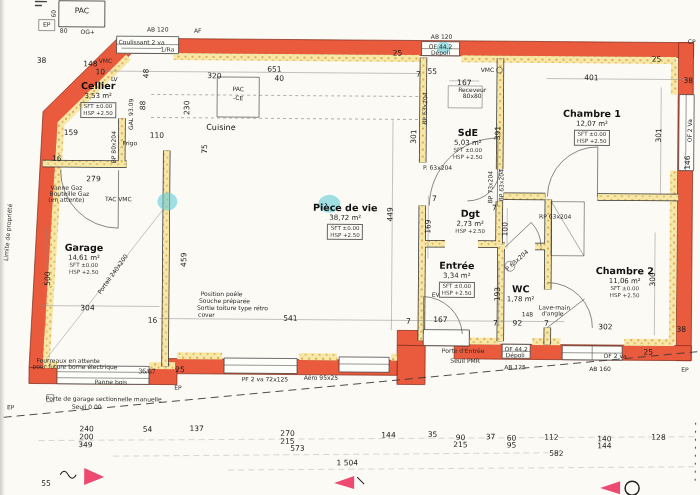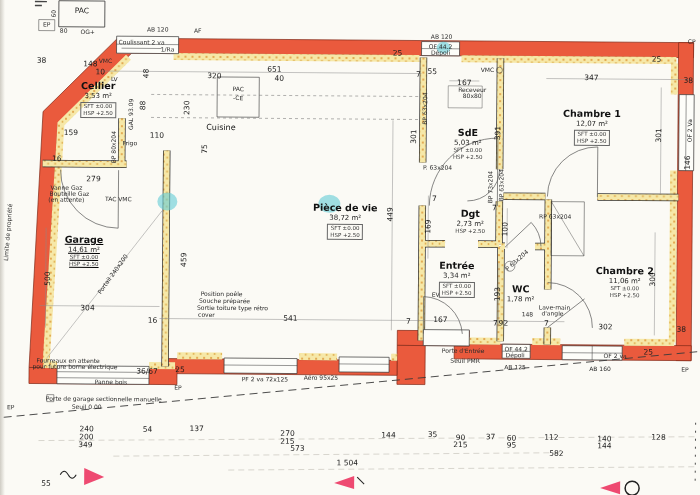--- a/index.html
+++ b/index.html
@@ -174,21 +174,21 @@
         <span class="lab c-d" style="left: 396px; top: 53px; transform: translate(-50%, -50%) rotate(0deg);">25</span>
         <span class="lab c-t" style="left: 440px; top: 36px; transform: translate(-50%, -50%) rotate(0deg);">AB 120</span>
         <span class="lab c-t" style="left: 439px; top: 46px; transform: translate(-50%, -50%) rotate(0deg);">OF 44.2</span>
         <span class="lab c-t" style="left: 439px; top: 52px; transform: translate(-50%, -50%) rotate(0deg);">Dépoli</span>
         <span class="lab c-d" style="left: 431px; top: 71px; transform: translate(-50%, -50%) rotate(0deg);">55</span>
         <span class="lab c-d" style="left: 417px; top: 74px; transform: translate(-50%, -50%) rotate(0deg);">7</span>
         <span class="lab c-d" style="left: 463px; top: 82px; transform: translate(-50%, -50%) rotate(0deg);">167</span>
         <span class="lab c-t" style="left: 471px; top: 89px; transform: translate(-50%, -50%) rotate(0deg);">Receveur</span>
         <span class="lab c-t" style="left: 471px; top: 95px; transform: translate(-50%, -50%) rotate(0deg);">80x80</span>
         <span class="lab c-t" style="left: 486px; top: 69px; transform: translate(-50%, -50%) rotate(0deg);">VMC</span>
-        <span class="lab c-d" style="left: 590px; top: 76px; transform: translate(-50%, -50%) rotate(0deg);">347</span>
+        <span class="lab c-d" style="left: 590px; top: 76px; transform: translate(-50%, -50%) rotate(0deg);">401</span>
         <span class="lab c-d" style="left: 655px; top: 57px; transform: translate(-50%, -50%) rotate(0deg);">25</span>
         <span class="lab c-d" style="left: 687px; top: 78px; transform: translate(-50%, -50%) rotate(0deg);">38</span>
         <span class="lab c-t" style="left: 690px; top: 39px; transform: translate(-50%, -50%) rotate(0deg);">CP</span>
         <span class="lab c-t" style="left: 237px; top: 90px; transform: translate(-50%, -50%) rotate(0deg);">PAC</span>
         <span class="lab c-t" style="left: 237px; top: 99px; transform: translate(-50%, -50%) rotate(0deg);">-CE</span>
         <span class="lab c-d" style="left: 142px; top: 107px; transform: translate(-50%, -50%) rotate(-90deg);">88</span>
         <span class="lab c-d" style="left: 186px; top: 109px; transform: translate(-50%, -50%) rotate(-90deg);">230</span>
         <span class="lab c-t" style="left: 130px; top: 116px; transform: translate(-50%, -50%) rotate(-90deg);">GAL 93.09</span>
         <span class="lab c-t" style="left: 113px; top: 149px; transform: translate(-50%, -50%) rotate(-90deg);">BP 80x204</span>
         <span class="lab c-t" style="left: 129px; top: 145px; transform: translate(-50%, -50%) rotate(0deg);">Frigo</span>
@@ -207,21 +207,21 @@
         <span class="lab c-d" style="left: 88px; top: 310px; transform: translate(-50%, -50%) rotate(0deg);">304</span>
         <span class="lab c-d" style="left: 153px; top: 322px; transform: translate(-50%, -50%) rotate(0deg);">16</span>
         <span class="lab c-t" style="left: 222px; top: 295px; transform: translate(-50%, -50%) rotate(0deg);">Position poêle</span>
         <span class="lab c-t" style="left: 225px; top: 302px; transform: translate(-50%, -50%) rotate(0deg);">Souche préparée</span>
         <span class="lab c-t" style="left: 233px; top: 309px; transform: translate(-50%, -50%) rotate(0deg);">Sortie toiture type rétro</span>
         <span class="lab c-t" style="left: 207px; top: 316px; transform: translate(-50%, -50%) rotate(0deg);">cover</span>
         <span class="lab c-d" style="left: 291px; top: 319px; transform: translate(-50%, -50%) rotate(0deg);">541</span>
         <span class="lab c-d" style="left: 409px; top: 321px; transform: translate(-50%, -50%) rotate(0deg);">7</span>
         <span class="lab c-d" style="left: 441px; top: 319px; transform: translate(-50%, -50%) rotate(0deg);">167</span>
         <span class="lab c-d" style="left: 496px; top: 322px; transform: translate(-50%, -50%) rotate(0deg);">7</span>
-        <span class="lab c-d" style="left: 504px; top: 322px; transform: translate(-50%, -50%) rotate(0deg);">92</span>
+        <span class="lab c-d" style="left: 518px; top: 322px; transform: translate(-50%, -50%) rotate(0deg);">92</span>
         <span class="lab c-d" style="left: 547px; top: 322px; transform: translate(-50%, -50%) rotate(0deg);">7</span>
         <span class="lab c-d" style="left: 390px; top: 214px; transform: translate(-50%, -50%) rotate(-90deg);">449</span>
         <span class="lab c-d" style="left: 428px; top: 226px; transform: translate(-50%, -50%) rotate(-90deg);">169</span>
         <span class="lab c-t" style="left: 436px; top: 294px; transform: translate(-50%, -50%) rotate(0deg);">EV</span>
         <span class="lab c-d" style="left: 413px; top: 136px; transform: translate(-50%, -50%) rotate(-90deg);">301</span>
         <span class="lab c-d" style="left: 497px; top: 132px; transform: translate(-50%, -50%) rotate(-90deg);">391</span>
         <span class="lab c-t" style="left: 437px; top: 167px; transform: translate(-50%, -50%) rotate(0deg);">P. 63x204</span>
         <span class="lab c-t" style="left: 424px; top: 108px; transform: translate(-50%, -50%) rotate(-90deg);">BP 63x204</span>
         <span class="lab c-t" style="left: 490px; top: 186px; transform: translate(-50%, -50%) rotate(-90deg);">BP 73x204</span>
         <span class="lab c-t" style="left: 501px; top: 184px; transform: translate(-50%, -50%) rotate(-90deg);">BP 63x204</span>
@@ -243,21 +243,21 @@
         <span class="lab c-d" style="left: 649px; top: 350px; transform: translate(-50%, -50%) rotate(0deg);">25</span>
         <span class="lab c-t" style="left: 616px; top: 354px; transform: translate(-50%, -50%) rotate(0deg);">OF 2 va</span>
         <span class="lab c-t" style="left: 601px; top: 367px; transform: translate(-50%, -50%) rotate(0deg);">AB 160</span>
         <span class="lab c-t" style="left: 517px; top: 348px; transform: translate(-50%, -50%) rotate(0deg);">OF 44.2</span>
         <span class="lab c-t" style="left: 516px; top: 354px; transform: translate(-50%, -50%) rotate(0deg);">Dépoli</span>
         <span class="lab c-t" style="left: 516px; top: 366px; transform: translate(-50%, -50%) rotate(0deg);">AB 125</span>
         <span class="lab c-t" style="left: 464px; top: 350px; transform: translate(-50%, -50%) rotate(0deg);">Porte d'Entrée</span>
         <span class="lab c-t" style="left: 466px; top: 360px; transform: translate(-50%, -50%) rotate(0deg);">Seuil PMR</span>
         <span class="lab c-t" style="left: 686px; top: 367px; transform: translate(-50%, -50%) rotate(0deg);">EP</span>
         <span class="lab c-d" style="left: 181px; top: 371px; transform: translate(-50%, -50%) rotate(0deg);">25</span>
-        <span class="lab c-d" style="left: 148px; top: 373px; transform: translate(-50%, -50%) rotate(0deg);">36/67</span>
+        <span class="lab c-d" style="left: 148px; top: 373px; transform: translate(-50%, -50%) rotate(0deg); font-family: Liberation Serif, serif;">36/67</span>
         <span class="lab c-t" style="left: 112px; top: 384px; transform: translate(-50%, -50%) rotate(0deg);">Panne bois</span>
         <span class="lab c-t" style="left: 69px; top: 363px; transform: translate(-50%, -50%) rotate(0deg);">Fourreaux en attente</span>
         <span class="lab c-t" style="left: 76px; top: 369px; transform: translate(-50%, -50%) rotate(0deg);">pour future borne électrique</span>
         <span class="lab c-t" style="left: 179px; top: 389px; transform: translate(-50%, -50%) rotate(0deg);">EP</span>
         <span class="lab c-t" style="left: 105px; top: 401px; transform: translate(-50%, -50%) rotate(0deg);">Porte de garage sectionnelle manuelle</span>
         <span class="lab c-t" style="left: 88px; top: 409px; transform: translate(-50%, -50%) rotate(0deg);">Seuil 0.00</span>
         <span class="lab c-t" style="left: 12px; top: 410px; transform: translate(-50%, -50%) rotate(0deg);">EP</span>
         <span class="lab c-t" style="left: 8px; top: 235px; transform: translate(-50%, -50%) rotate(-86deg);">Limite de propriété</span>
         <span class="lab c-t" style="left: 266px; top: 380px; transform: translate(-50%, -50%) rotate(0deg);">PF 2 va 72x125</span>
         <span class="lab c-t" style="left: 322px; top: 378px; transform: translate(-50%, -50%) rotate(0deg);">Aéro 95x25</span>
@@ -277,21 +277,21 @@
         <span class="lab c-d" style="left: 492px; top: 436px; transform: translate(-50%, -50%) rotate(0deg);">37</span>
         <span class="lab c-d" style="left: 513px; top: 437px; transform: translate(-50%, -50%) rotate(0deg);">60</span>
         <span class="lab c-d" style="left: 513px; top: 444px; transform: translate(-50%, -50%) rotate(0deg);">95</span>
         <span class="lab c-d" style="left: 553px; top: 436px; transform: translate(-50%, -50%) rotate(0deg);">112</span>
         <span class="lab c-d" style="left: 558px; top: 452px; transform: translate(-50%, -50%) rotate(0deg);">582</span>
         <span class="lab c-d" style="left: 606px; top: 437px; transform: translate(-50%, -50%) rotate(0deg);">140</span>
         <span class="lab c-d" style="left: 606px; top: 444px; transform: translate(-50%, -50%) rotate(0deg);">144</span>
         <span class="lab c-d" style="left: 660px; top: 435px; transform: translate(-50%, -50%) rotate(0deg);">128</span>
         <span class="lab c-d" style="left: 349px; top: 463px; transform: translate(-50%, -50%) rotate(0deg);">1 504</span>
         <div class="room" style="left: 97px; top: 82px;"><div class="rname">Cellier</div><div class="rarea">3,53 m²</div><div class="rbox"><div class="rline">SFT ±0.00</div><div class="rline">HSP +2.50</div></div></div>
-        <div class="room rplain" style="left: 84px; top: 236px; text-decoration: underline;">
+        <div class="room rplain" style="left: 84px; top: 244px;">
           <div class="rname">Garage</div>
           <div class="rarea">14,61 m²</div>
           <div class="">
             <div class="rline">SFT ±0.00</div>
             <div class="rline">HSP +2.50</div>
           </div>
         </div>
         <div class="room rplain" style="left: 220px; top: 124px;">
           <div class="rname" style="font-weight: normal; font-size: 8px;">Cuisine</div>
         </div>

